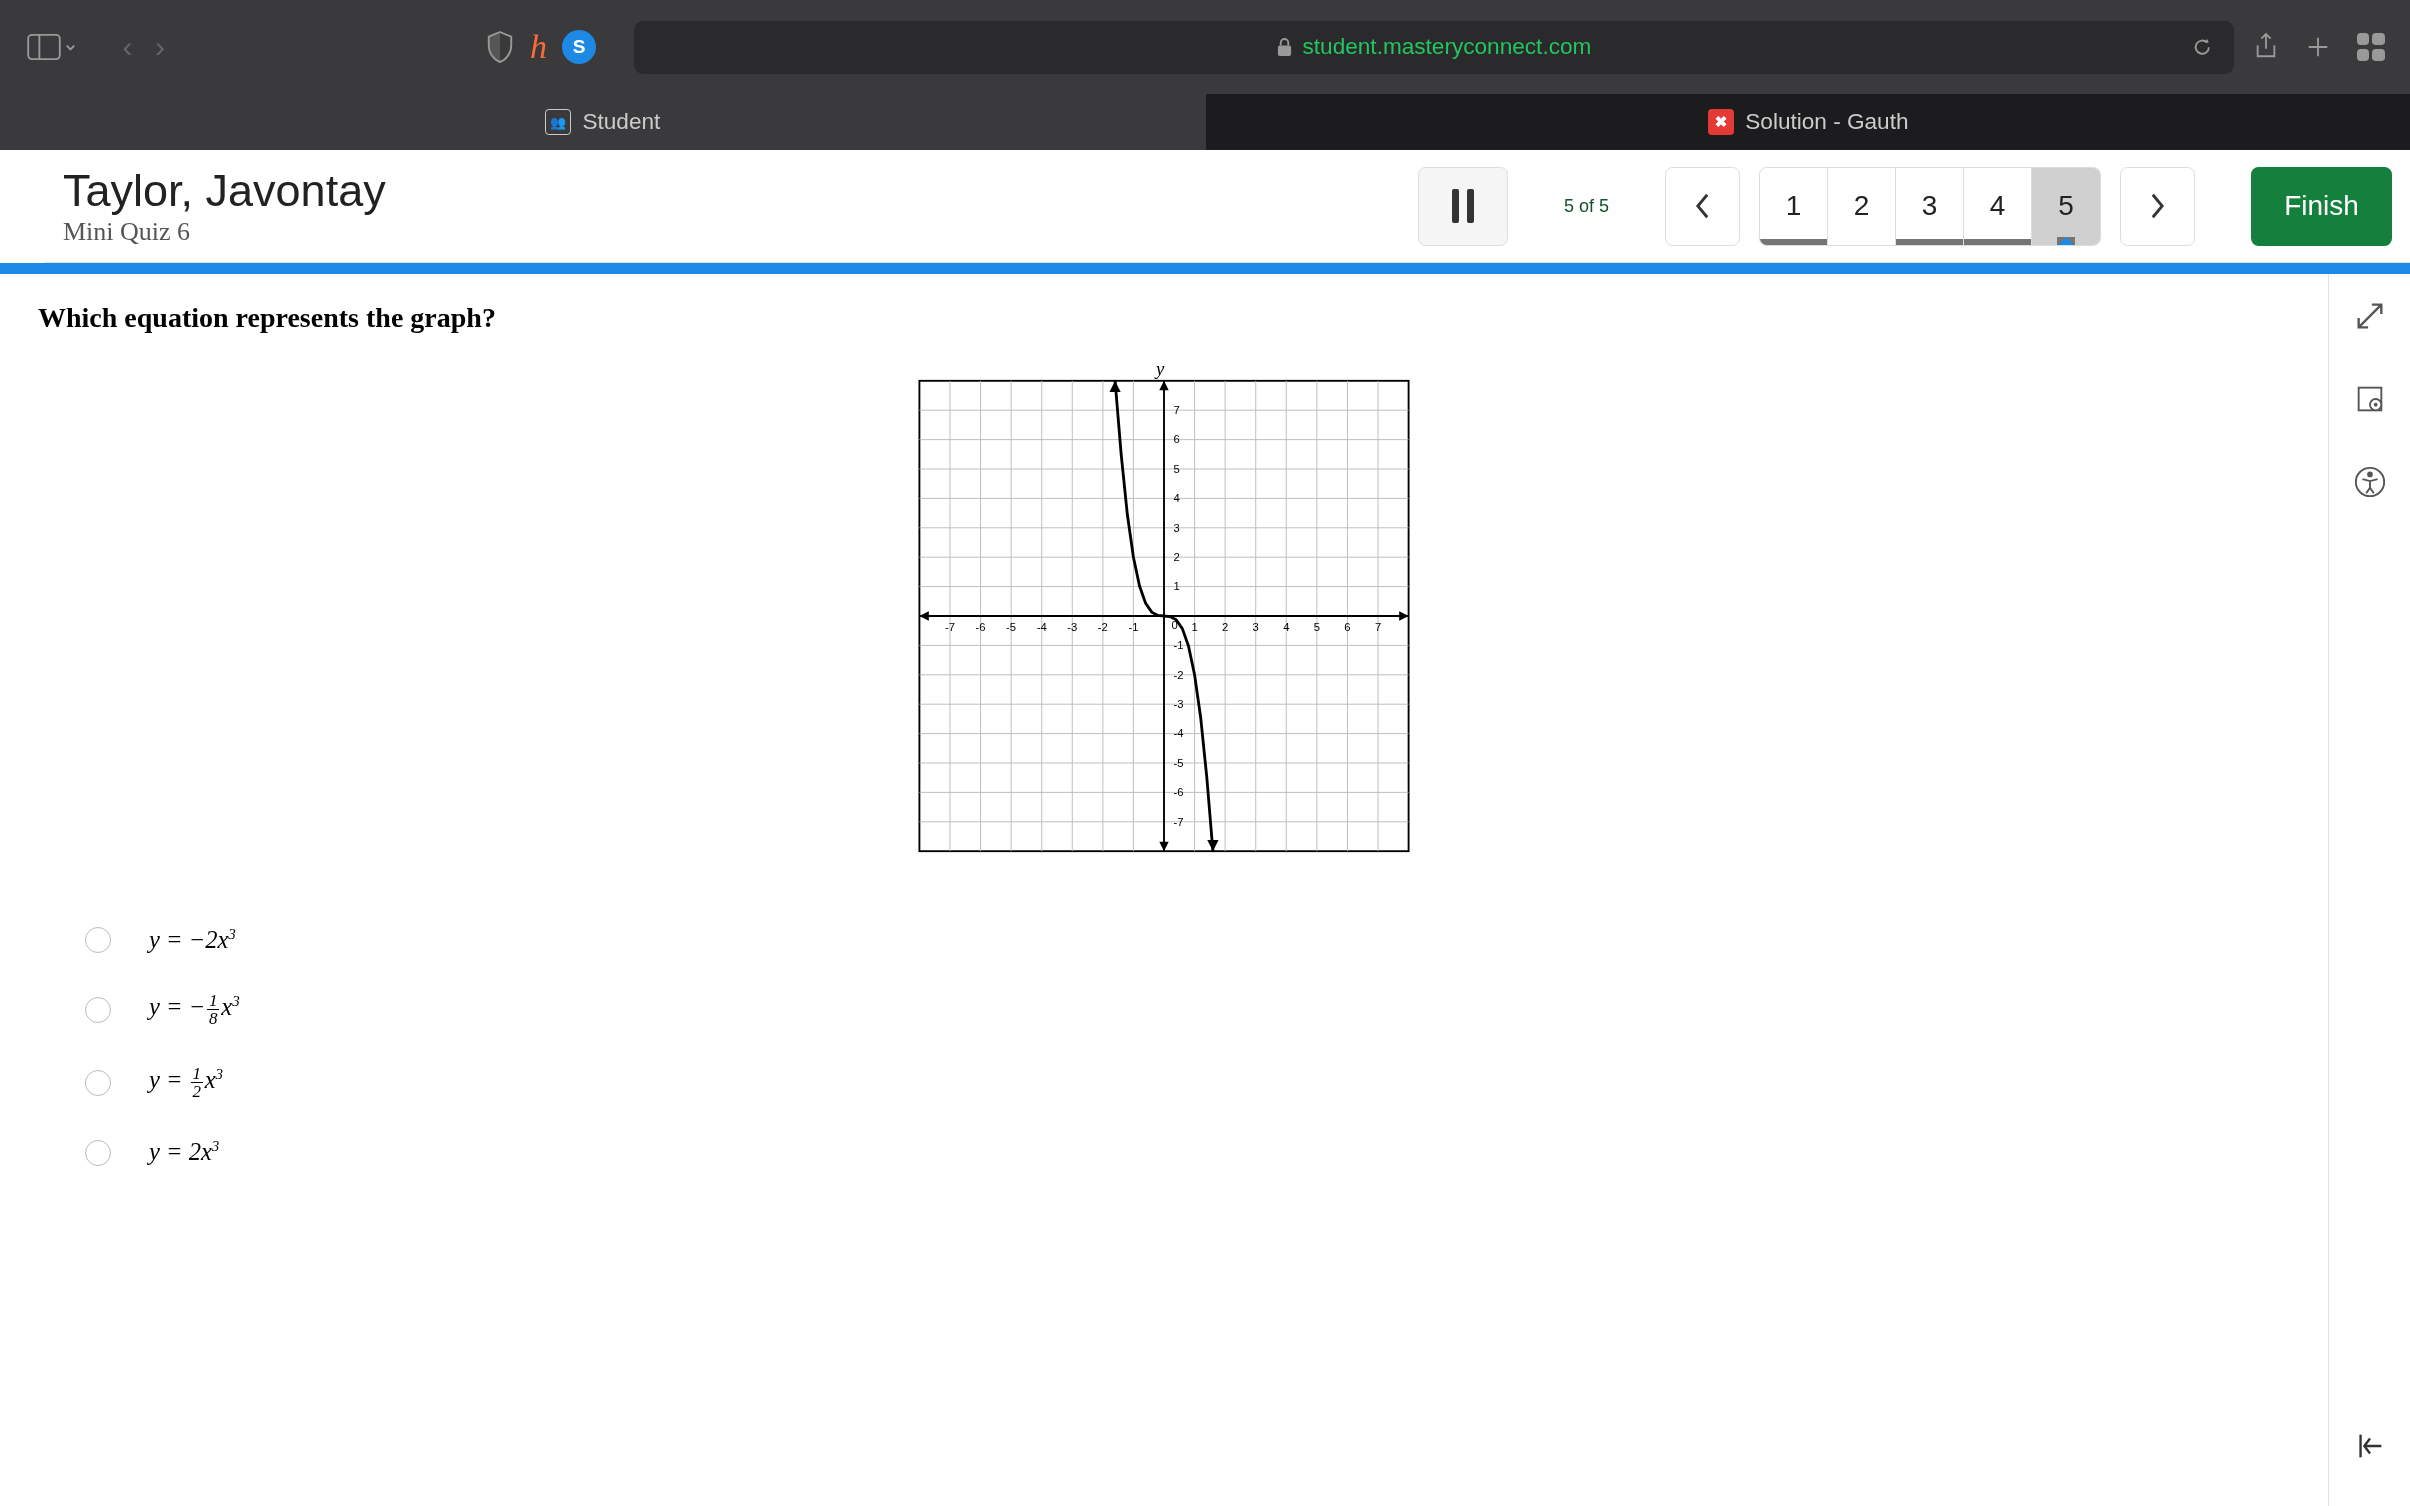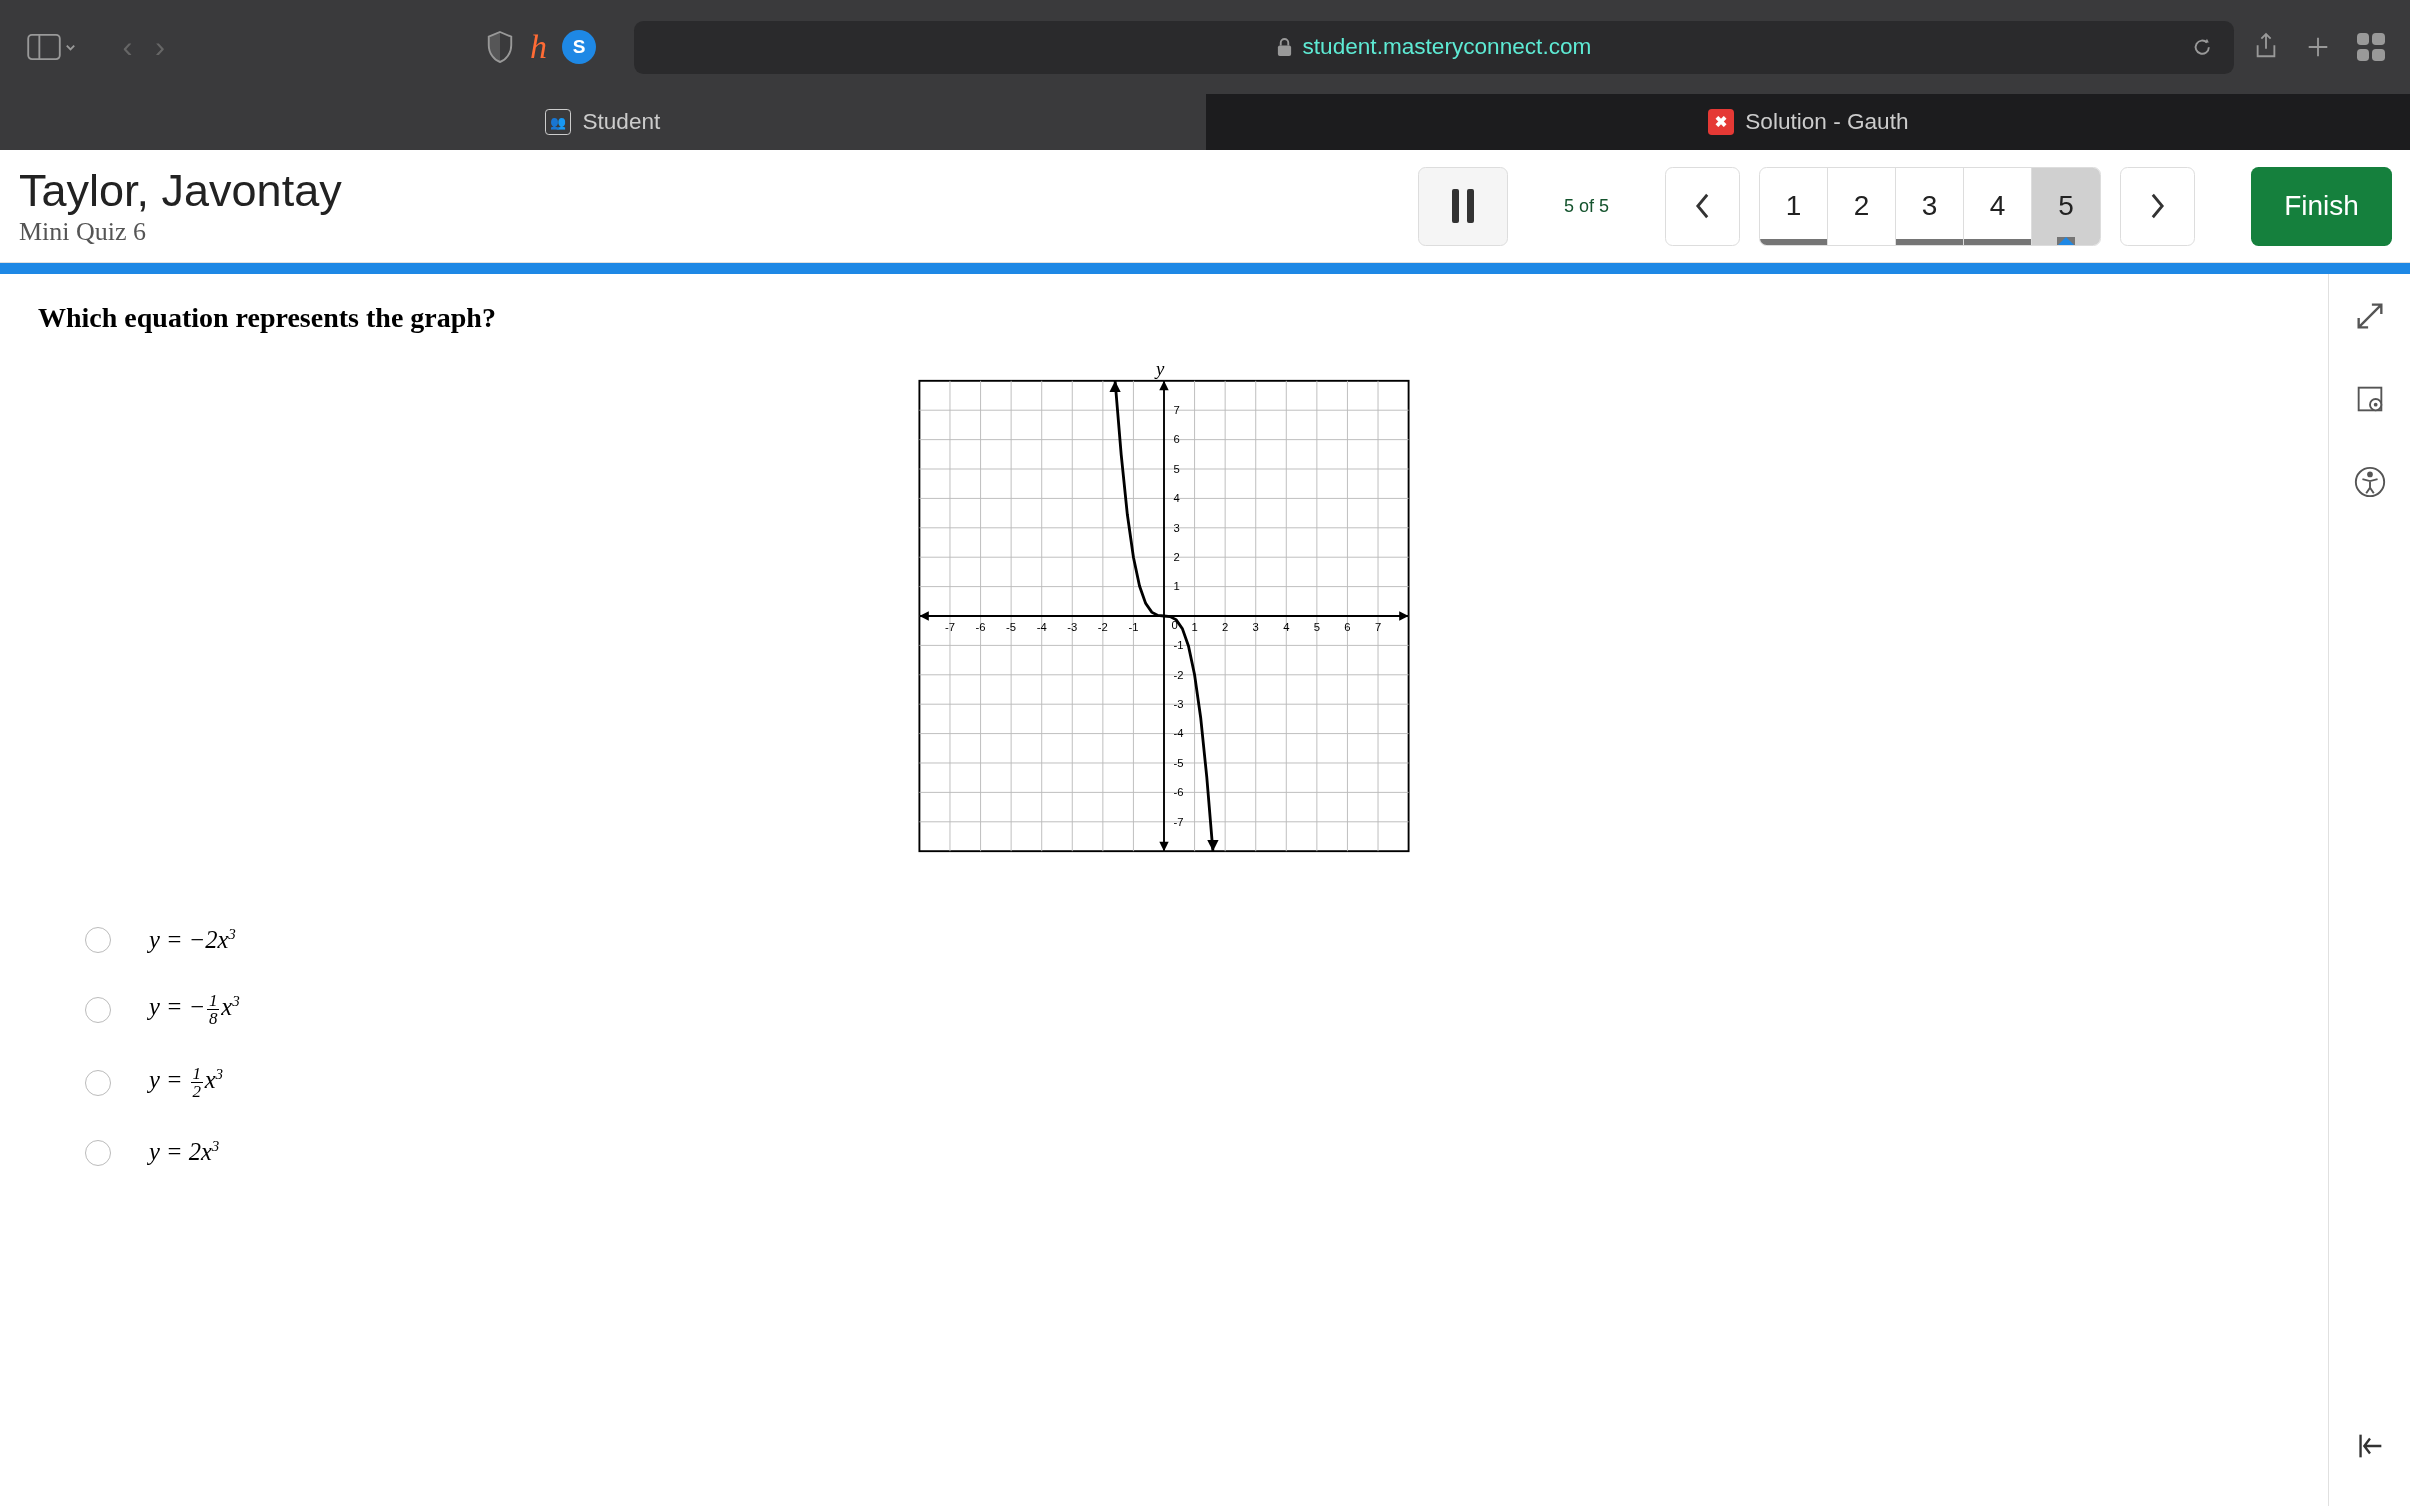--- a/index.html
+++ b/index.html
@@ -8,38 +8,38 @@
 
 .browser-bar { height: 94px; background: #3a3a3c; display: flex; align-items: center; padding: 0 19px; color: #ccc; }
 .bb-left { display: flex; align-items: center; gap: 15px; }
 .bb-sidebar-btn { display: flex; align-items: center; gap: 3.8px; padding: 7.5px; }
 .bb-nav { display: flex; gap: 22.6px; margin-left: 22.6px; }
 .bb-nav .chev { color: #666; font-size: 30px; }
 .bb-ext { display: flex; gap: 15px; margin-left: 320px; align-items: center; }
 .bb-shield { color: #888; }
 .bb-h { color: #ff6b35; font-family: cursive; font-size: 34px; font-style: italic; }
 .bb-s { width: 34px; height: 34px; border-radius: 50%; background: #1e88e5; color: #fff; display: flex; align-items: center; justify-content: center; font-weight: bold; font-size: 19px; }
-.bb-url { flex: 1; margin: 0 19px 0 38px; background: #2a2a2c; border-radius: 9.4px; height: 53px; display: flex; align-items: center; justify-content: center; gap: 9.4px; color: #5eead4; font-size: 22.6px; position: relative; }
+.bb-url { flex: 1; margin: 0 19px 0 38px; background: #2a2a2c; border-radius: 9.4px; height: 53px; display: flex; align-items: center; justify-content: center; gap: 9.4px; color: #22c55e; font-size: 22.6px; position: relative; }
 .bb-lock { font-size: 19px; }
 .bb-reload { position: absolute; right: 19px; color: #999; }
 .bb-right { display: flex; gap: 26px; align-items: center; margin-right: 7.5px; }
 .bb-right .ic { color: #999; font-size: 28px; }
 .bb-grid { display: grid; grid-template-columns: 1fr 1fr; gap: 3.8px; width: 28px; height: 28px; }
 .bb-grid span { background: #999; border-radius: 3.8px; }
 
 
 .tabs-bar { height: 56px; background: #1c1c1e; display: flex; color: #ccc; }
 .tab { flex: 1; display: flex; align-items: center; justify-content: center; gap: 11.3px; font-size: 22.6px; }
 .tab.active { background: #3a3a3c; }
 .tab-ico { width: 26px; height: 26px; display: flex; align-items: center; justify-content: center; }
 .tab-ico.mc { border: 1.9px solid #ccc; border-radius: 3.8px; font-size: 13px; }
 .tab-ico.gauth { background: #e53935; color: #fff; border-radius: 3.8px; font-size: 15px; font-weight: bold; }
 
 
-.app-header { height: 113px; display: flex; align-items: center; padding: 0 19px; border-bottom: 1.9px solid #e0e0e0; }
+.app-header { height: 113px; display: flex; align-items: center; padding: 0 19px; border-bottom: 1.9px solid #e0e0e0; margin-left: 44px; }
 .student-info { flex: 0 0 auto; }
 .student-name { font-size: 45px; font-weight: 400; color: #222; font-family: "Helvetica Neue", Arial, sans-serif; }
 .quiz-name { font-size: 26px; color: #555; font-family: Liberation Serif, serif; }
 .header-spacer { flex: 1; }
 .pause-btn { width: 90px; height: 79px; border: 0.9px solid #ddd; border-radius: 7.5px; background: #f5f5f5; display: flex; align-items: center; justify-content: center; margin-right: 56px; }
 .pause-ic { display: flex; gap: 7.5px; }
 .pause-ic span { width: 7.5px; height: 34px; background: #333; border-radius: 1.9px; }
 .counter { font-size: 18px; color: #14532d; margin-right: 56px; }
 .nav-btn { width: 75px; height: 79px; border: 0.9px solid #ddd; border-radius: 7.5px; background: #fff; display: flex; align-items: center; justify-content: center; font-size: 34px; color: #333; }
 .nav-prev { margin-right: 19px; }

